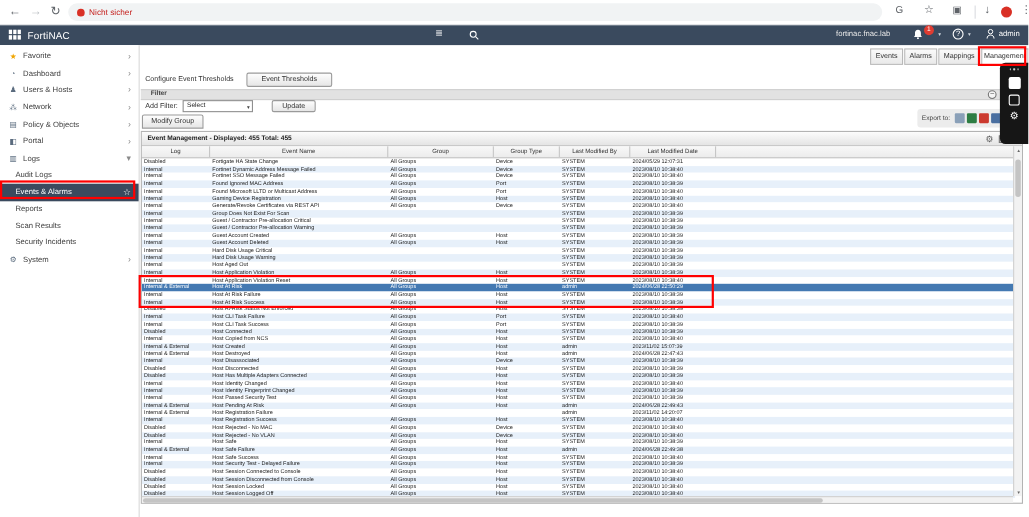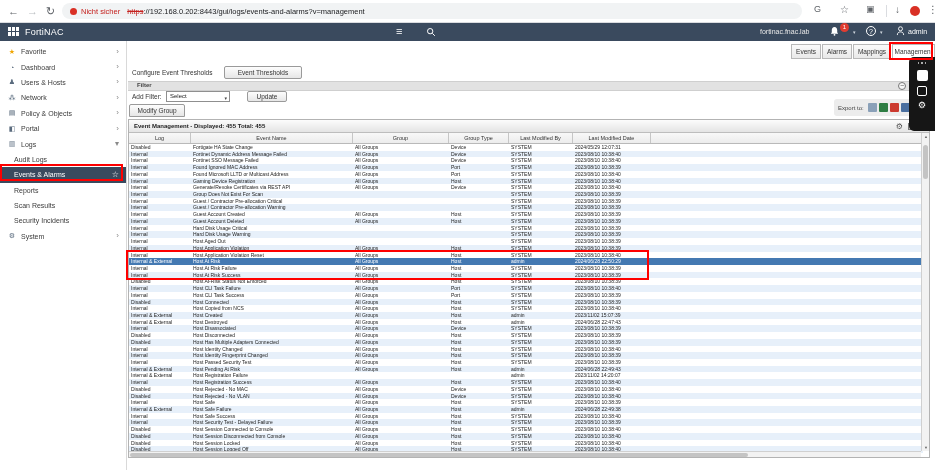--- a/index.html
+++ b/index.html
@@ -4,21 +4,21 @@
 <style>
   * { margin:0; padding:0; box-sizing:border-box; }
   body { font-family:"Liberation Sans","DejaVu Sans",sans-serif; background:#fff; }
   #canvas { position:relative; width:935px; height:470px; overflow:hidden; background:#fff; }
 
   
   #browser-bar { position:absolute; left:0; top:0; width:935px; height:23px; background:#fff; border-bottom:1px solid #dadce0; }
   .nav-ic { position:absolute; top:4px; font-size:11px; color:#5f6368; line-height:14px; cursor:default; }
   #url-pill { position:absolute; left:62px; top:3px; width:740px; height:16px; border-radius:8px; background:#f1f3f4; display:flex; align-items:center; padding:0 8px; }
   #sec-dot { width:7px; height:7px; border-radius:50%; background:#d93025; margin-right:4px; flex:0 0 auto; }
-  #sec-label { font-size:7.5px; color:#c5221f; margin-right:7px; white-space:nowrap; }
+  #sec-label { font-size:7.5px; color:#c5221f; margin-right:16px; white-space:nowrap; }
   #url-text { font-size:7.5px; color:#202124; white-space:nowrap; overflow:hidden; }
   #url-proto { color:#c5221f; text-decoration:line-through; }
   .br-ic { position:absolute; top:4px; font-size:9px; color:#5f6368; }
   #avatar-dot { position:absolute; left:910px; top:6px; width:10px; height:10px; border-radius:50%; background:#d93025; }
   #br-sep { position:absolute; left:886px; top:5px; width:1px; height:12px; background:#dadce0; }
 
   
   #app-header { position:absolute; left:0; top:23px; width:935px; height:18px; background:#3a4a5e; color:#fff; }
   #logo { position:absolute; left:8px; top:27px; width:12px; height:10px; display:grid; grid-template-columns:3px 3px 3px; grid-template-rows:4px 4px; gap:1px; }
   #logo div { background:#fff; }
@@ -105,21 +105,20 @@
 
 <div id="canvas">
 
   <div id="browser-bar">
     <span class="nav-ic" style="left:8px">←</span>
     <span class="nav-ic" style="left:27px; color:#b9bdc1">→</span>
     <span class="nav-ic" style="left:46px">↻</span>
     <div id="url-pill">
       <span id="sec-dot"></span>
       <span id="sec-label">Nicht sicher</span>
-      <span id="url-text"><span id="url-proto">https</span><span>://192.168.0.202:8443/gui/logs/events-and-alarms?v=management</span></span>
     </div>
     <span class="br-ic" style="left:814px">G</span>
     <span class="br-ic" style="left:840px; font-size:10px">☆</span>
     <span class="br-ic" style="left:866px">▣</span>
     <span id="br-sep"></span>
     <span class="br-ic" style="left:895px; font-size:10px">↓</span>
     <span id="avatar-dot"></span>
     <span class="br-ic" style="left:928px; font-size:10px">⋮</span>
   </div>
 

